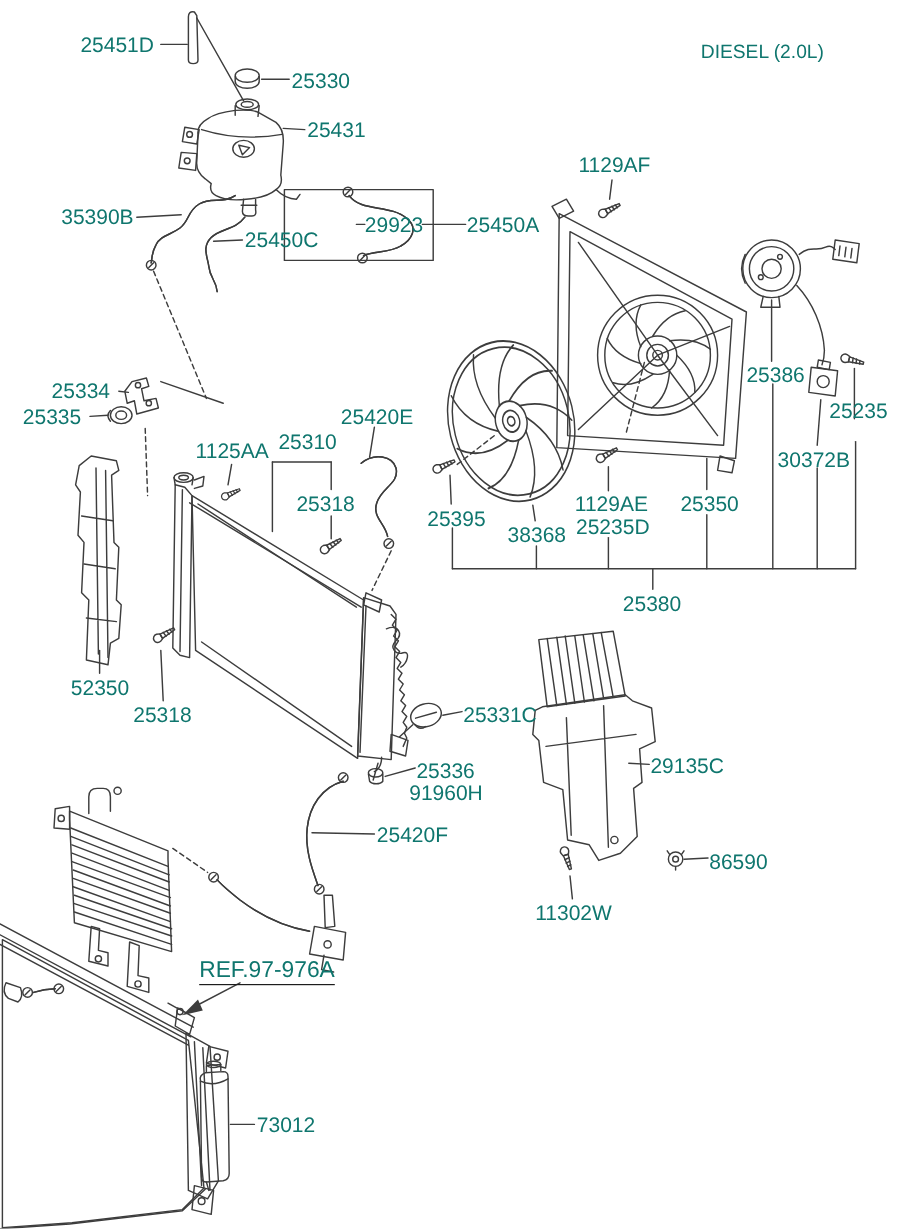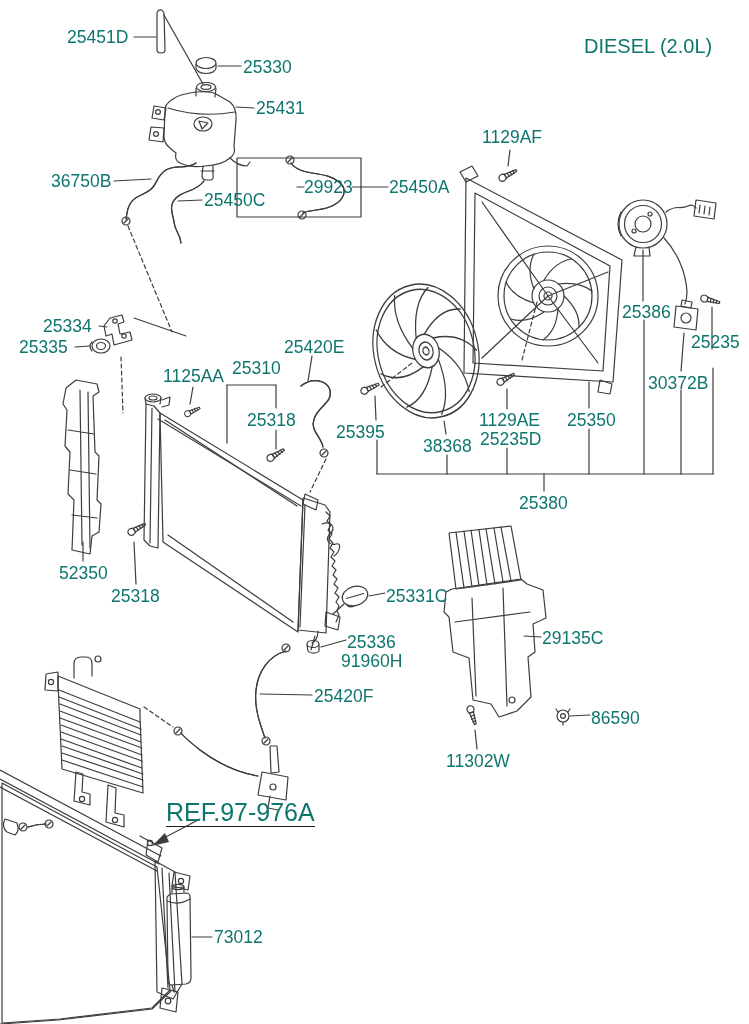--- a/index.html
+++ b/index.html
@@ -1,21 +1,21 @@
 <!DOCTYPE html>
 <html><head>
 <meta charset="utf-8">
 <style>
   html,body{margin:0;padding:0;background:#fff;}
   #stage{position:relative;width:749px;height:1024px;background:#fff;overflow:hidden;
          font-family:"Liberation Sans",sans-serif;}
   #art{position:absolute;left:0;top:0;}
   .lbl{position:absolute;font:17.5px/1.05 "Liberation Sans",sans-serif;color:#0f766e;white-space:nowrap;}
-  .title{font-size:20px;}
-  .ref{font-size:25px;border-bottom:1.8px solid #1c1c1c;padding-bottom:1px;}
+  .title{font-size:16px;}
+  .ref{font-size:19px;border-bottom:1.8px solid #1c1c1c;padding-bottom:1px;}
   
   #art path,#art line,#art circle,#art ellipse,#art rect,#art polyline{
      fill:none;stroke:#3d3d3d;stroke-width:1.2;stroke-linecap:round;stroke-linejoin:round;}
   .fillw{fill:#fff;}
   .dk{fill:#3d3d3d;stroke:none;}
   .thin{stroke-width:.85;}
   .dash{stroke-dasharray:4 3;stroke-width:.9;}
   .tube{stroke-width:5.2;}
   .tubein{stroke:#fff;stroke-width:3;}
   .ldr{stroke-width:1;}
@@ -346,31 +346,31 @@
     <polygon class="dk" points="152,846 165,833 169,842"></polygon>
   </g>
 </svg>
 
 <div class="lbl title" style="left:584px;top:36px">DIESEL (2.0L)</div>
 
 <div class="lbl" style="left:67px;top:28px">25451D</div>
 <div class="lbl" style="left:243px;top:58px">25330</div>
 <div class="lbl" style="left:256px;top:99px">25431</div>
 <div class="lbl" style="left:482px;top:128px">1129AF</div>
-<div class="lbl" style="left:51px;top:172px">36750B</div>
+<div class="lbl" style="left:51px;top:172px">35390B</div>
 <div class="lbl" style="left:204px;top:191px">25450C</div>
 <div class="lbl" style="left:304px;top:178px">29923</div>
 <div class="lbl" style="left:389px;top:178px">25450A</div>
 <div class="lbl" style="left:43px;top:317px">25334</div>
 <div class="lbl" style="left:19px;top:338px">25335</div>
 <div class="lbl" style="left:163px;top:367px">1125AA</div>
 <div class="lbl" style="left:232px;top:359px">25310</div>
 <div class="lbl" style="left:284px;top:338px">25420E</div>
 <div class="lbl" style="left:247px;top:411px">25318</div>
-<div class="lbl" style="left:336px;top:423px">25395</div>
+<div class="lbl" style="left:356px;top:423px">25395</div>
 <div class="lbl" style="left:423px;top:437px">38368</div>
 <div class="lbl" style="left:479px;top:411px">1129AE</div>
 <div class="lbl" style="left:480px;top:430px">25235D</div>
 <div class="lbl" style="left:567px;top:411px">25350</div>
 <div class="lbl" style="left:622px;top:303px">25386</div>
 <div class="lbl" style="left:691px;top:333px">25235</div>
 <div class="lbl" style="left:648px;top:374px">30372B</div>
 <div class="lbl" style="left:519px;top:494px">25380</div>
 <div class="lbl" style="left:59px;top:564px">52350</div>
 <div class="lbl" style="left:111px;top:587px">25318</div>

